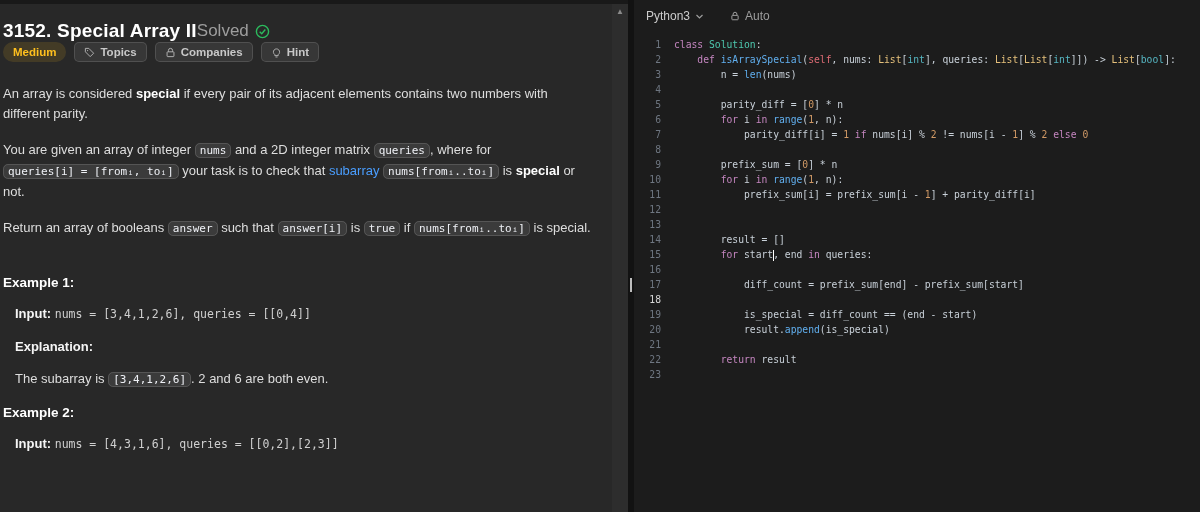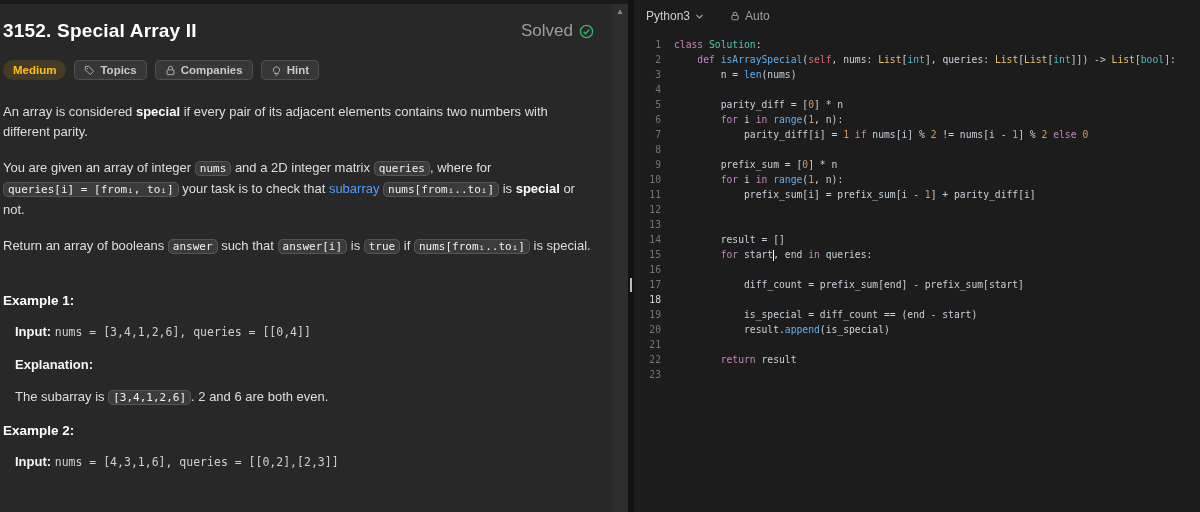--- a/index.html
+++ b/index.html
@@ -5,21 +5,21 @@
   * { margin:0; padding:0; box-sizing:border-box; }
   html,body { width:1200px; height:512px; overflow:hidden; background:#1c1c1c;
     font-family:"Liberation Sans", sans-serif; }
   .app { display:flex; width:1200px; height:512px; }
 
   
   .left-region { width:628px; height:512px; background:#282828; border-top:4px solid #191919;
     display:flex; flex:none; }
   .problem-panel { width:612px; height:100%; overflow:hidden; padding:16px 18px 0 3px;
     color:#dedede; font-size:13px; }
-  .title-row { display:flex; justify-content:space-between; align-items:center; margin-bottom:18px; }
+  .title-row { display:flex; align-items:center; }
   .page-title { font-size:19px; font-weight:bold; color:#ffffff; letter-spacing:.2px; }
   .solved { display:flex; align-items:center; gap:6px; color:#9d9d9d; font-size:17px; }
   .solved svg { display:block; }
 
   .badge-row { display:flex; align-items:flex-end; gap:8px; margin-bottom:22px;font-weight:bold; }
   .chip { display:inline-flex; align-items:center; gap:5px; font-size:11.5px; color:#c8c8c8;
     background:rgba(255,255,255,0.07); border:1px solid rgba(255,255,255,0.13);
     border-radius:5px; padding:3px 9px; cursor:pointer; }
   .chip svg { display:block; opacity:.85; }
   .chip-difficulty { color:#ffc01e; background:rgba(255,192,30,0.13); border:none;

